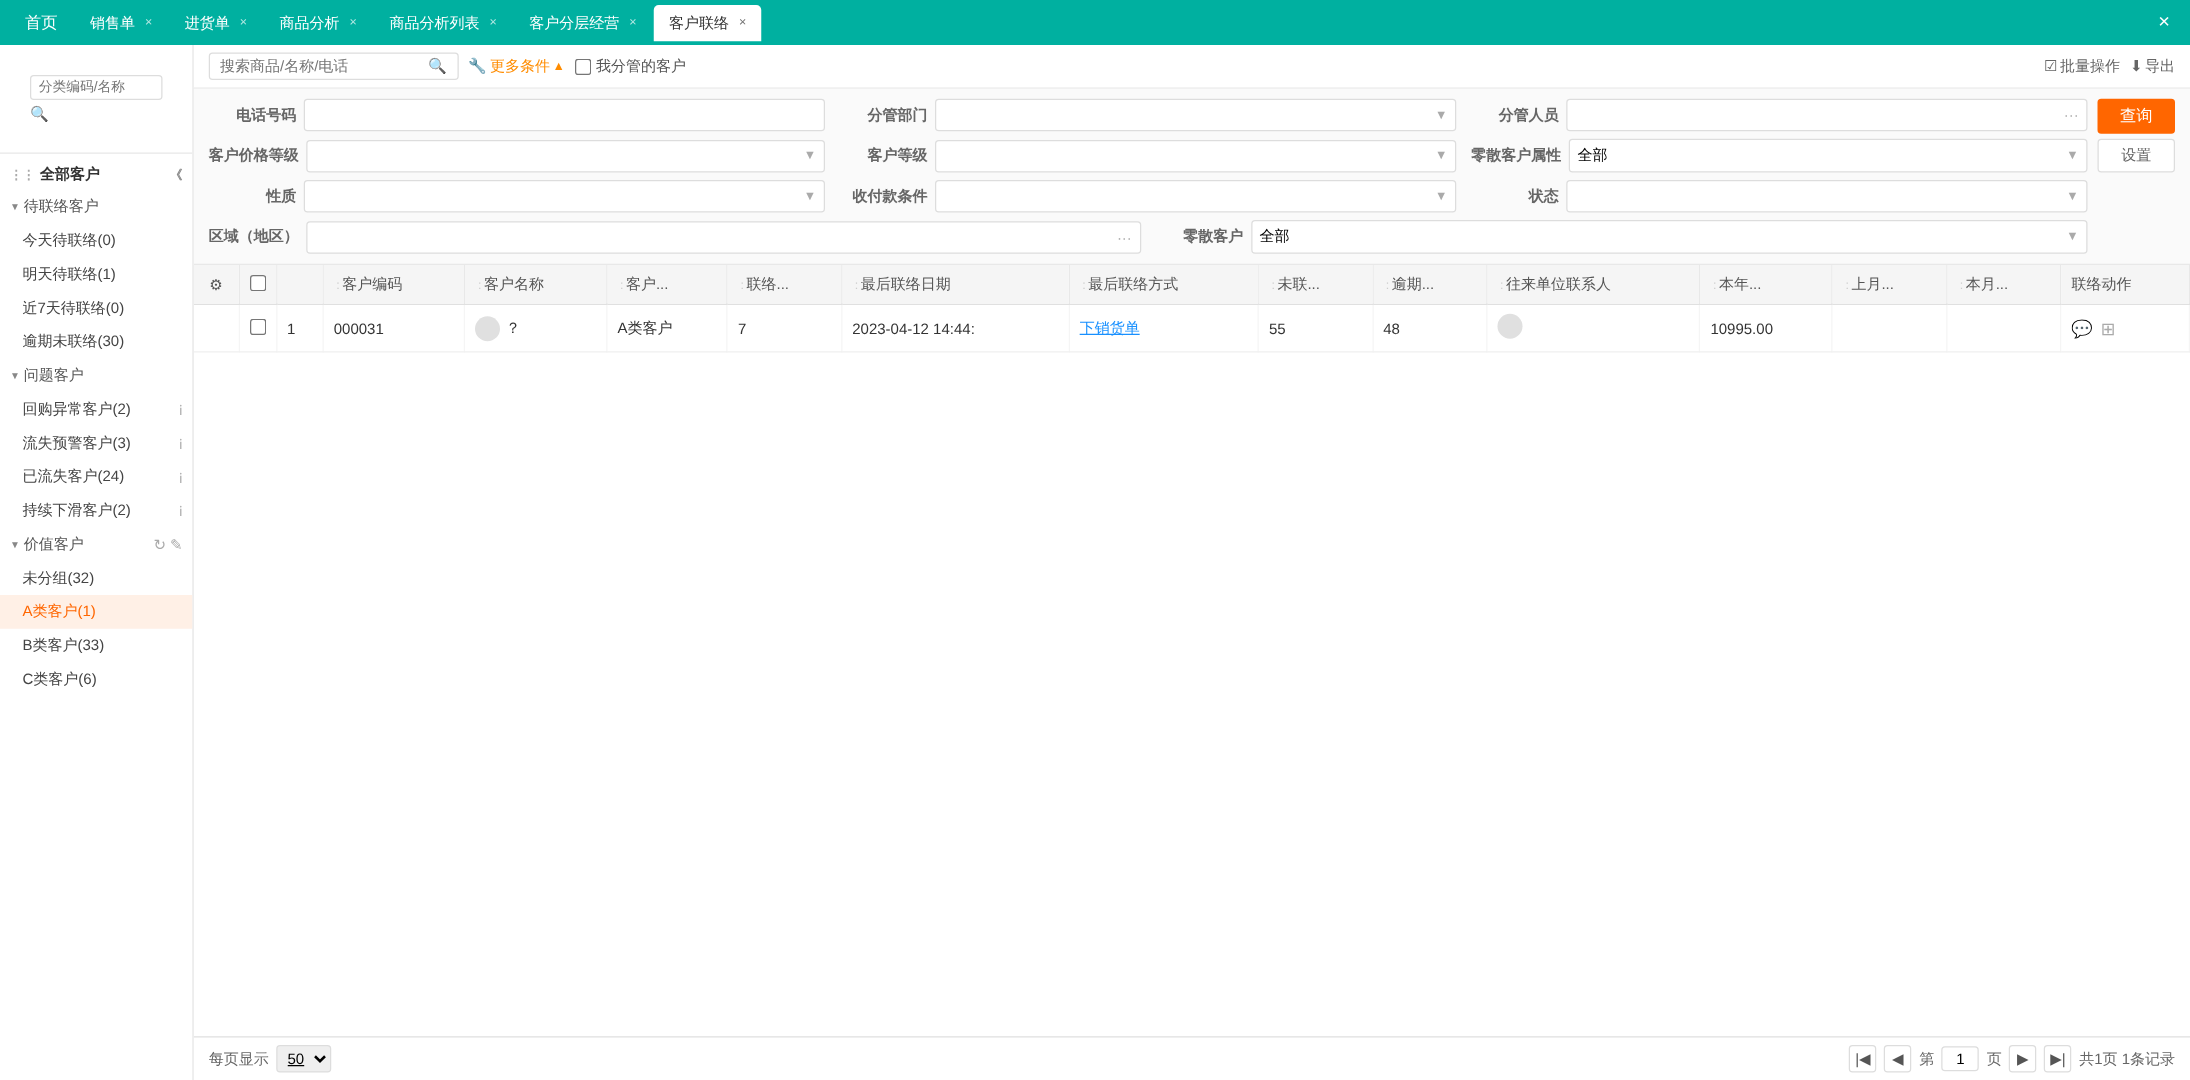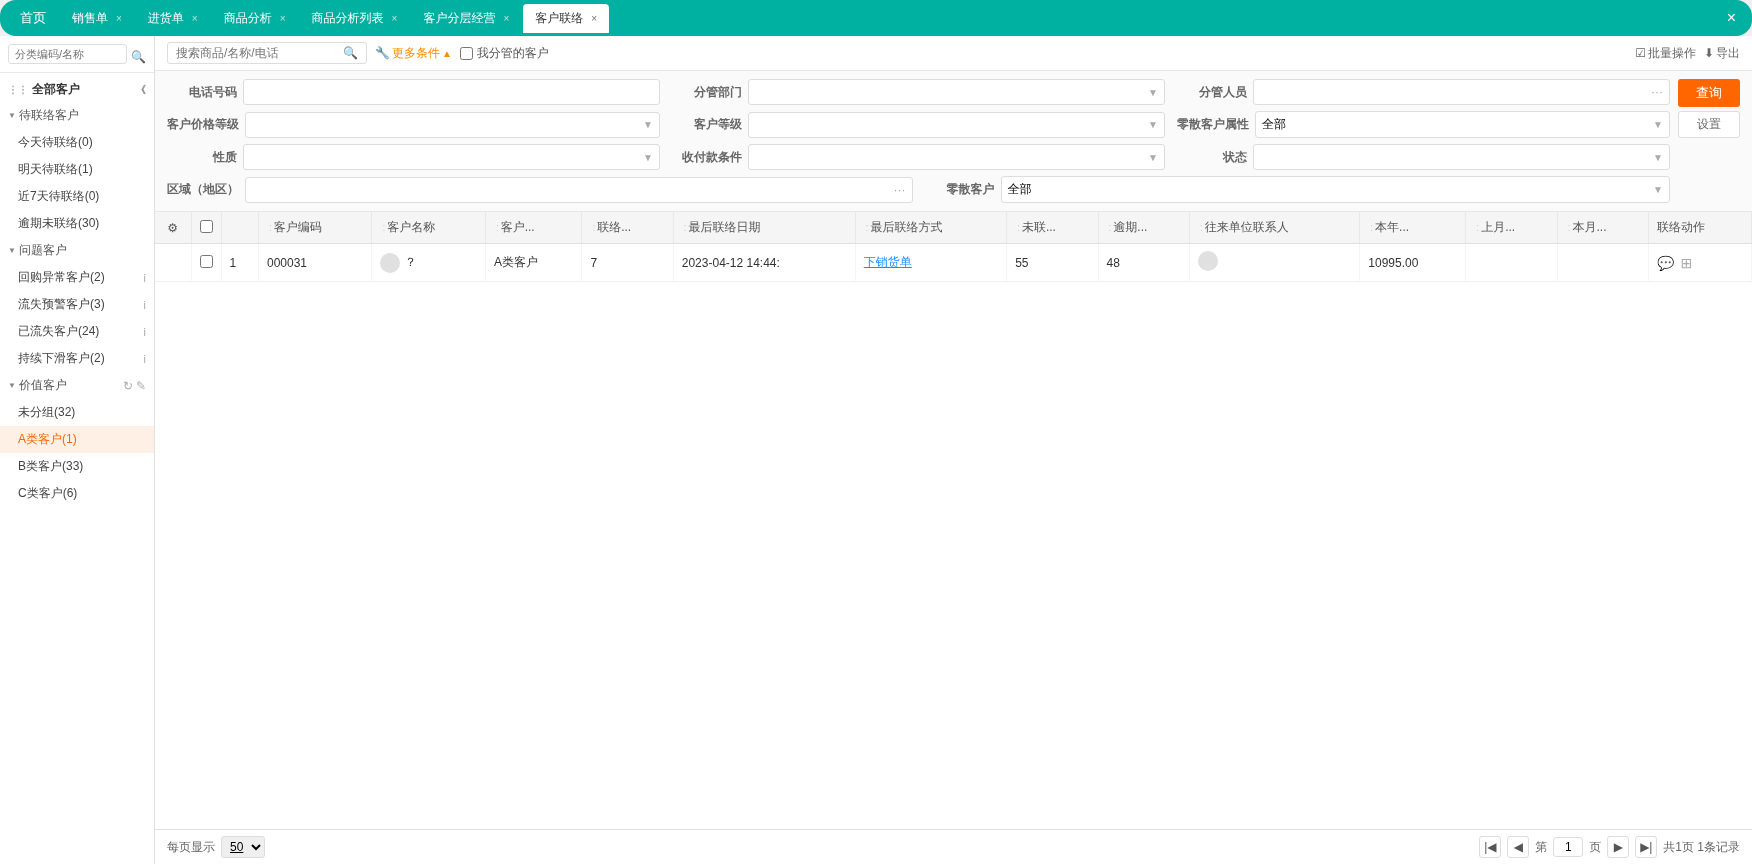--- a/index.html
+++ b/index.html
@@ -7,21 +7,20 @@
 
     
     .top-nav {
       background: #00b0a0;
       height: 36px;
       display: flex;
       align-items: center;
       padding: 0 8px;
       color: white;
       gap: 2px;
-      border-radius: 16px;
     }
     .nav-item {
       padding: 6px 12px;
       cursor: pointer;
       color: white;
       font-size: 13px;
       display: flex;
       align-items: center;
       gap: 4px;
       border-radius: 4px 4px 0 0;
@@ -59,25 +58,26 @@
     
     .sidebar {
       width: 155px;
       background: white;
       border-right: 1px solid #e0e0e0;
       display: flex;
       flex-direction: column;
       overflow-y: auto;
     }
     .sidebar-search {
-      padding: 8px;
+      padding: 24px;
       border-bottom: 1px solid #e8e8e8;
       display: flex;
-      align-items: flex-end;
+      align-items: flex-start;
       gap: 4px;
+      flex-direction: column;
     }
     .sidebar-search input {
       border: 1px solid #ddd;
       border-radius: 3px;
       padding: 3px 6px;
       width: 100%;
       font-size: 11px;
       color: #999;
       outline: none;
     }

